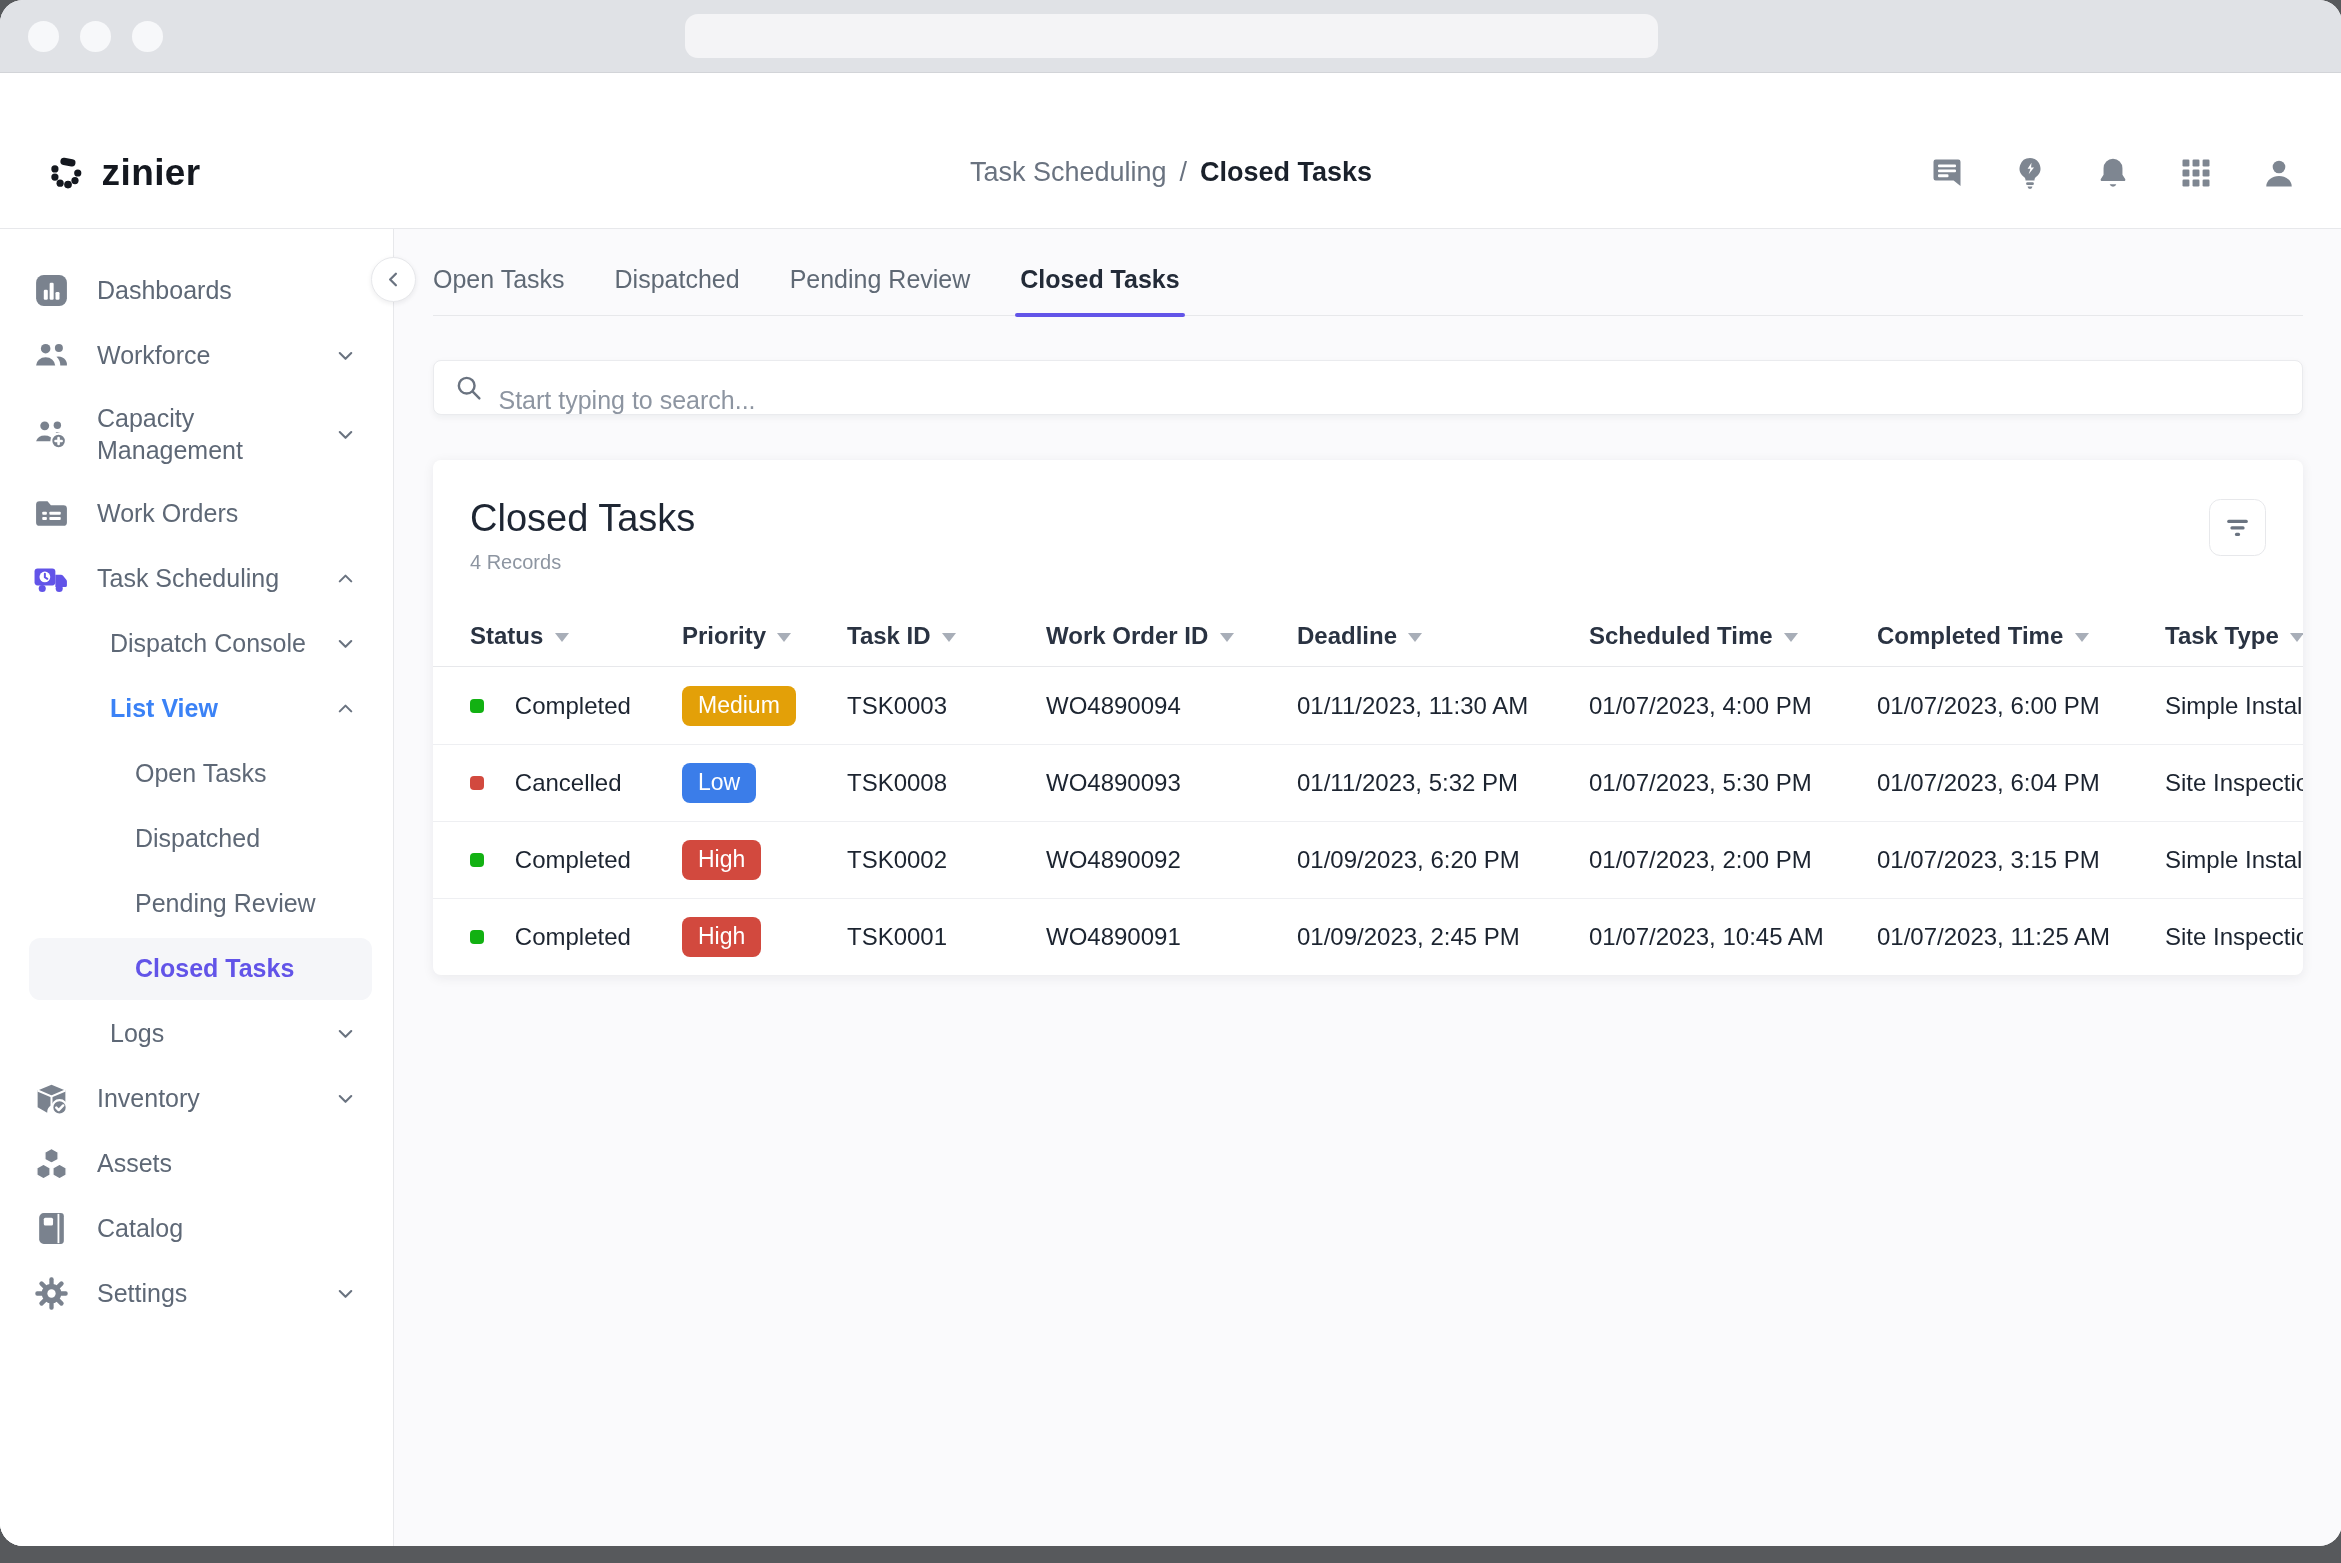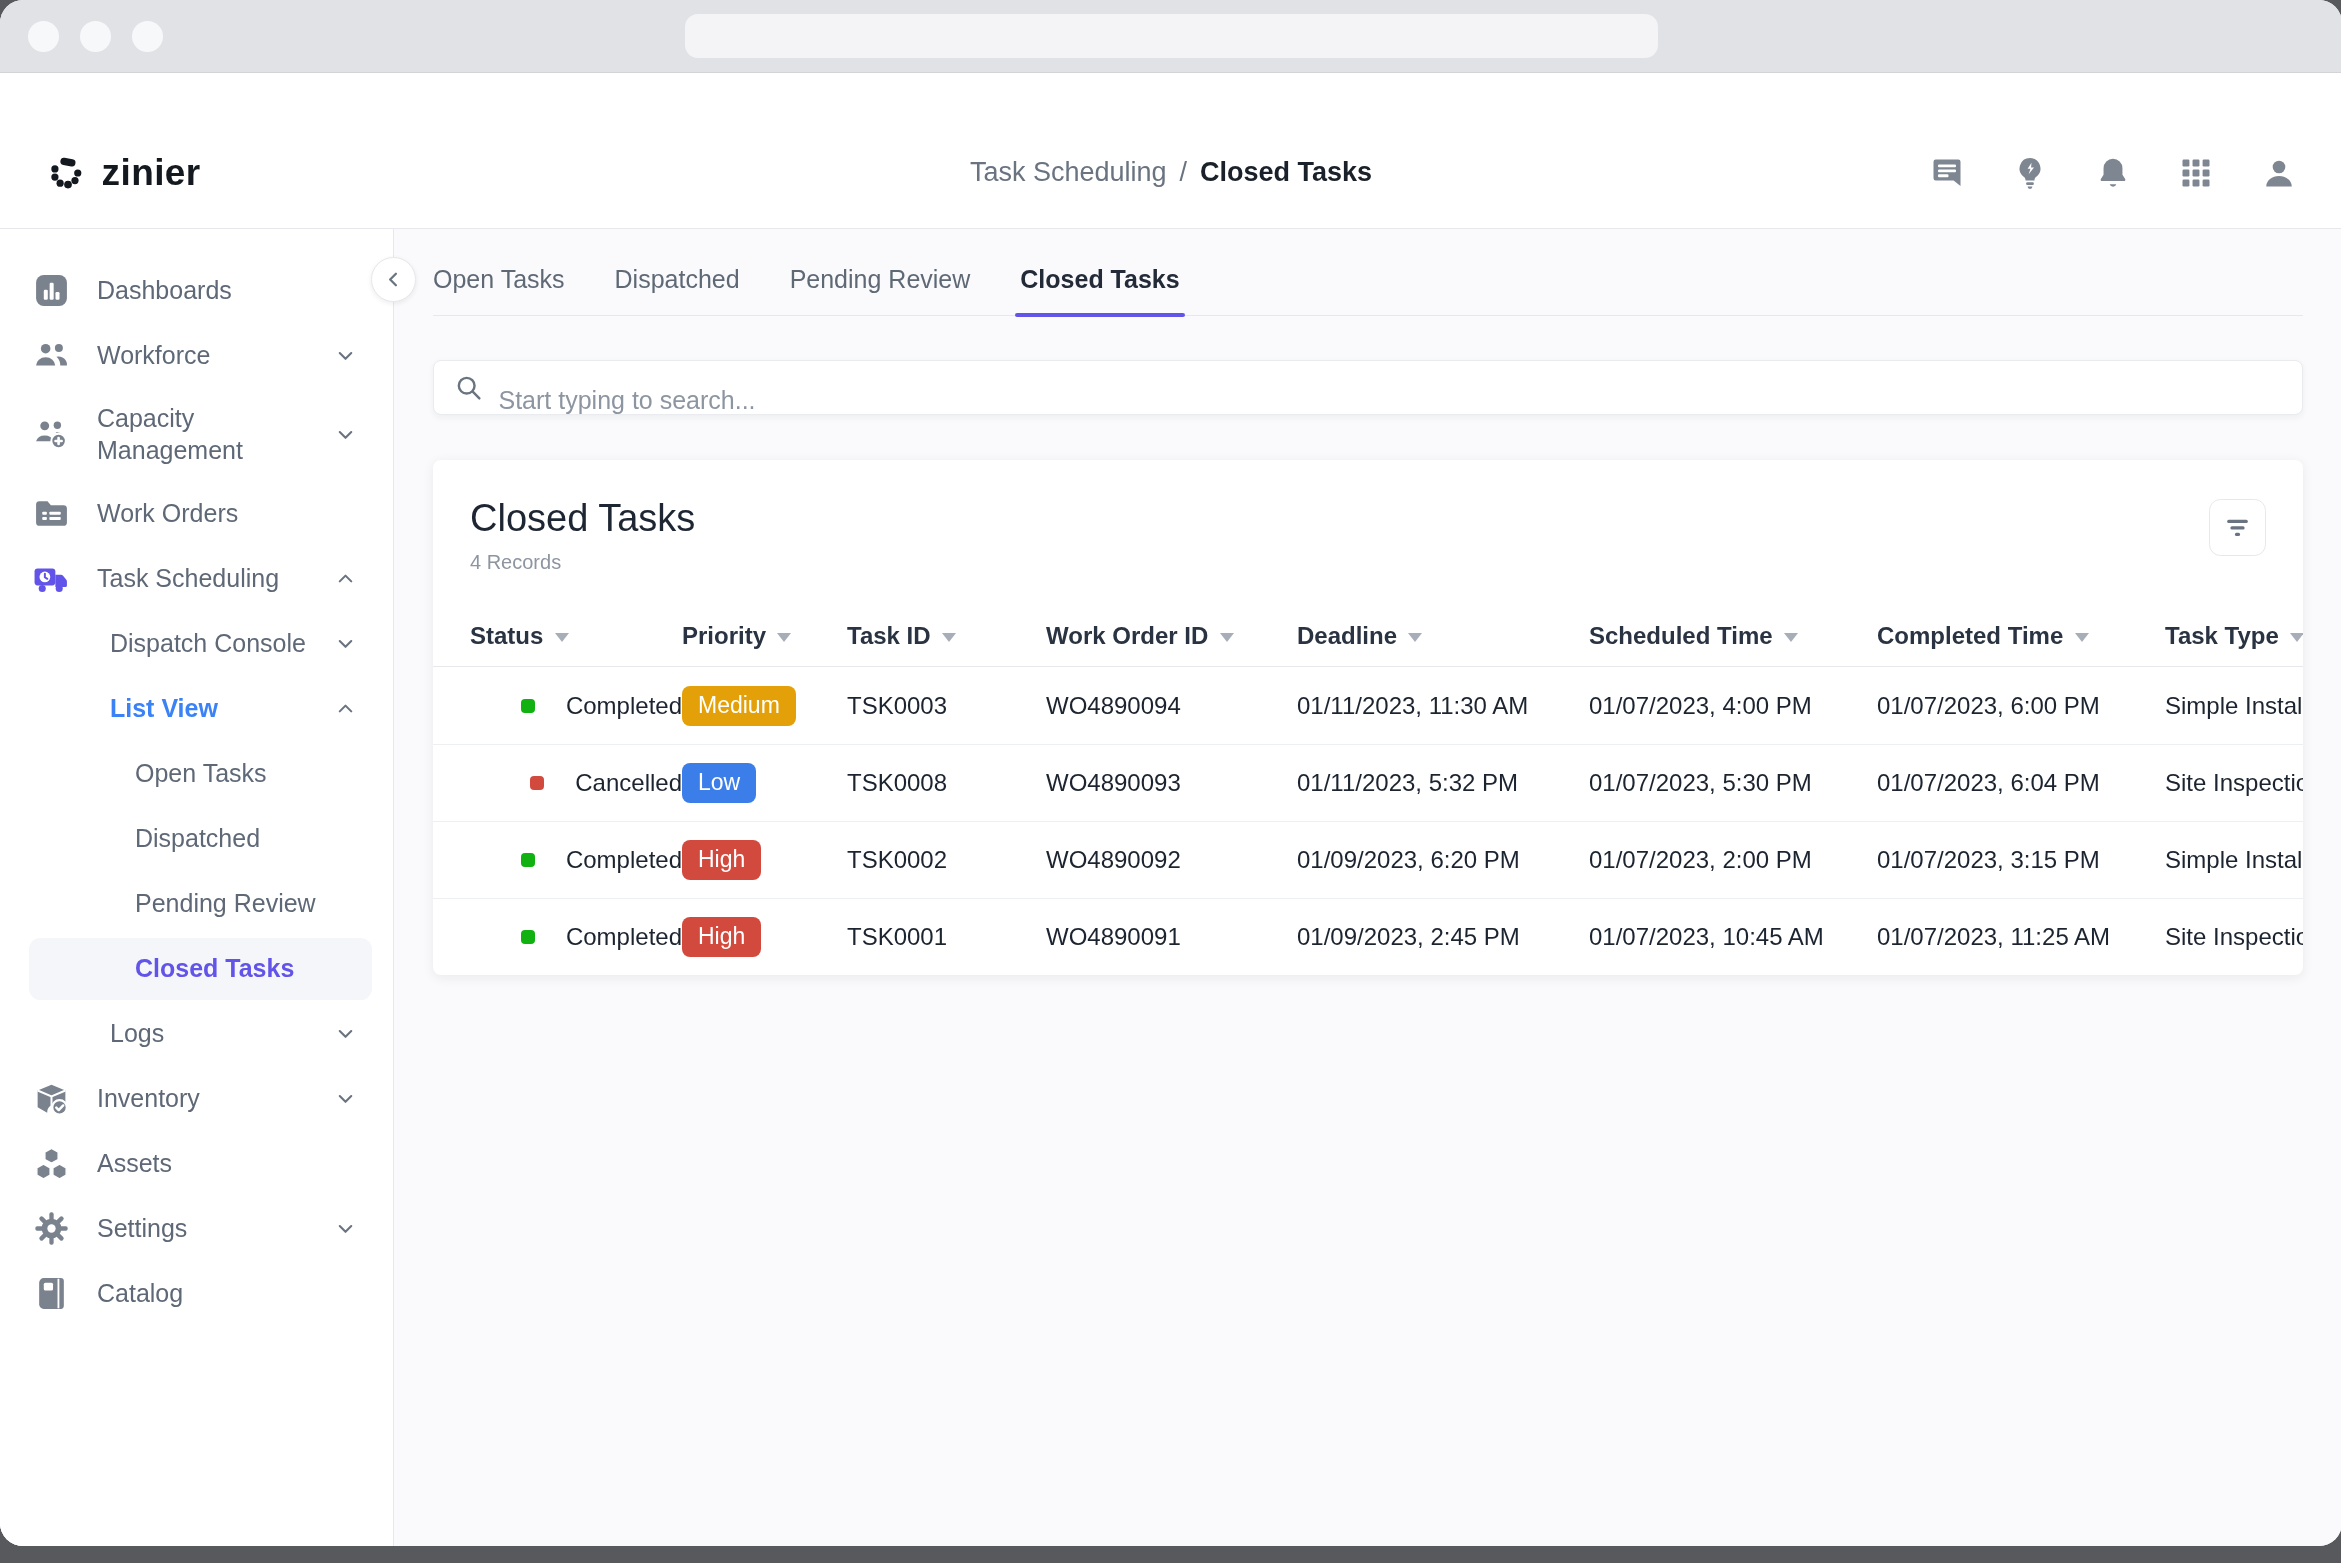--- a/index.html
+++ b/index.html
@@ -140,21 +140,21 @@
   }
   .th { display:flex; align-items:center; white-space:nowrap; }
   .sort-caret {
     width:0; height:0; margin-left:11.4px; margin-top:3.2px;
     border-left:7.3px solid transparent; border-right:7.3px solid transparent;
     border-top:9.7px solid #A8AEB8; display:inline-block; flex-shrink:0;
   }
   .trow { height:77px; font-size:24px; color:#1C2430; }
   .trow + .trow { border-top:1.6px solid #EEEFF2; }
   .td { white-space:nowrap; overflow:hidden; }
-  .status-cell { display:flex; align-items:center; gap:31px;justify-content:flex-end; }
+  .status-cell { display:flex; align-items:center; gap:31px; }
   .status-dot { width:13.8px; height:13.8px; border-radius:4px; flex-shrink:0; }
   .badge {
     display:inline-block; padding:5.7px 16px 7.3px; border-radius:8px;
     color:#fff; font-size:23px;
   }
 </style>
 </head>
 <body>
 
 <div class="window">
@@ -376,44 +376,44 @@
               <path d="M12 2.2l4.3 2.4v4.8L12 11.8 7.7 9.4V4.6z"></path>
               <path d="M6.8 12.4l4.3 2.4v4.8l-4.3 2.4-4.3-2.4v-4.8z"></path>
               <path d="M17.2 12.4l4.3 2.4v4.8l-4.3 2.4-4.3-2.4v-4.8z"></path>
             </svg>
           </span>
           <span class="side-label">Assets</span>
         </div>
         <div class="side-item indent0">
           <span class="side-icon">
             <svg viewBox="0 0 24 24" fill="#7A828E">
+              <path d="M4 5a3 3 0 0 1 3-3h11a2 2 0 0 1 2 2v16a2 2 0 0 1-2 2H7a3 3 0 0 1-3-3z"></path>
+              <path d="M16.5 2.5v19" stroke="#fff" stroke-width="1.2"></path>
+              <rect x="7" y="5" width="6" height="5" rx="1" fill="#fff"></rect>
+            </svg>
+          </span>
+          <span class="side-label">Catalog</span>
+        </div>
+        <div class="side-item indent0">
+          <span class="side-icon">
+            <svg viewBox="0 0 24 24" fill="#7A828E">
               <rect x="10.6" y="1.5" width="2.8" height="21" rx="1.2"></rect>
               <rect x="10.6" y="1.5" width="2.8" height="21" rx="1.2" transform="rotate(45 12 12)"></rect>
               <rect x="10.6" y="1.5" width="2.8" height="21" rx="1.2" transform="rotate(90 12 12)"></rect>
               <rect x="10.6" y="1.5" width="2.8" height="21" rx="1.2" transform="rotate(135 12 12)"></rect>
               <circle cx="12" cy="12" r="6.4"></circle>
               <circle cx="12" cy="12" r="2.7" fill="#fff"></circle>
             </svg>
           </span>
           <span class="side-label">Settings</span>
           <span class="side-chevron">
             <svg viewBox="0 0 24 24" fill="none" stroke="#6A7380" stroke-width="2.2" stroke-linecap="round" stroke-linejoin="round">
               <path d="M6 9.5l6 6 6-6"></path>
             </svg>
           </span>
-        </div>
-        <div class="side-item indent0">
-          <span class="side-icon">
-            <svg viewBox="0 0 24 24" fill="#7A828E">
-              <path d="M4 5a3 3 0 0 1 3-3h11a2 2 0 0 1 2 2v16a2 2 0 0 1-2 2H7a3 3 0 0 1-3-3z"></path>
-              <path d="M16.5 2.5v19" stroke="#fff" stroke-width="1.2"></path>
-              <rect x="7" y="5" width="6" height="5" rx="1" fill="#fff"></rect>
-            </svg>
-          </span>
-          <span class="side-label">Catalog</span>
         </div>
       </nav>
 
     <div class="main">
       <div class="tabs" id="tabs">
           <div class="tab">Open Tasks</div>
           <div class="tab">Dispatched</div>
           <div class="tab">Pending Review</div>
           <div class="tab active">Closed Tasks</div>
         </div>

